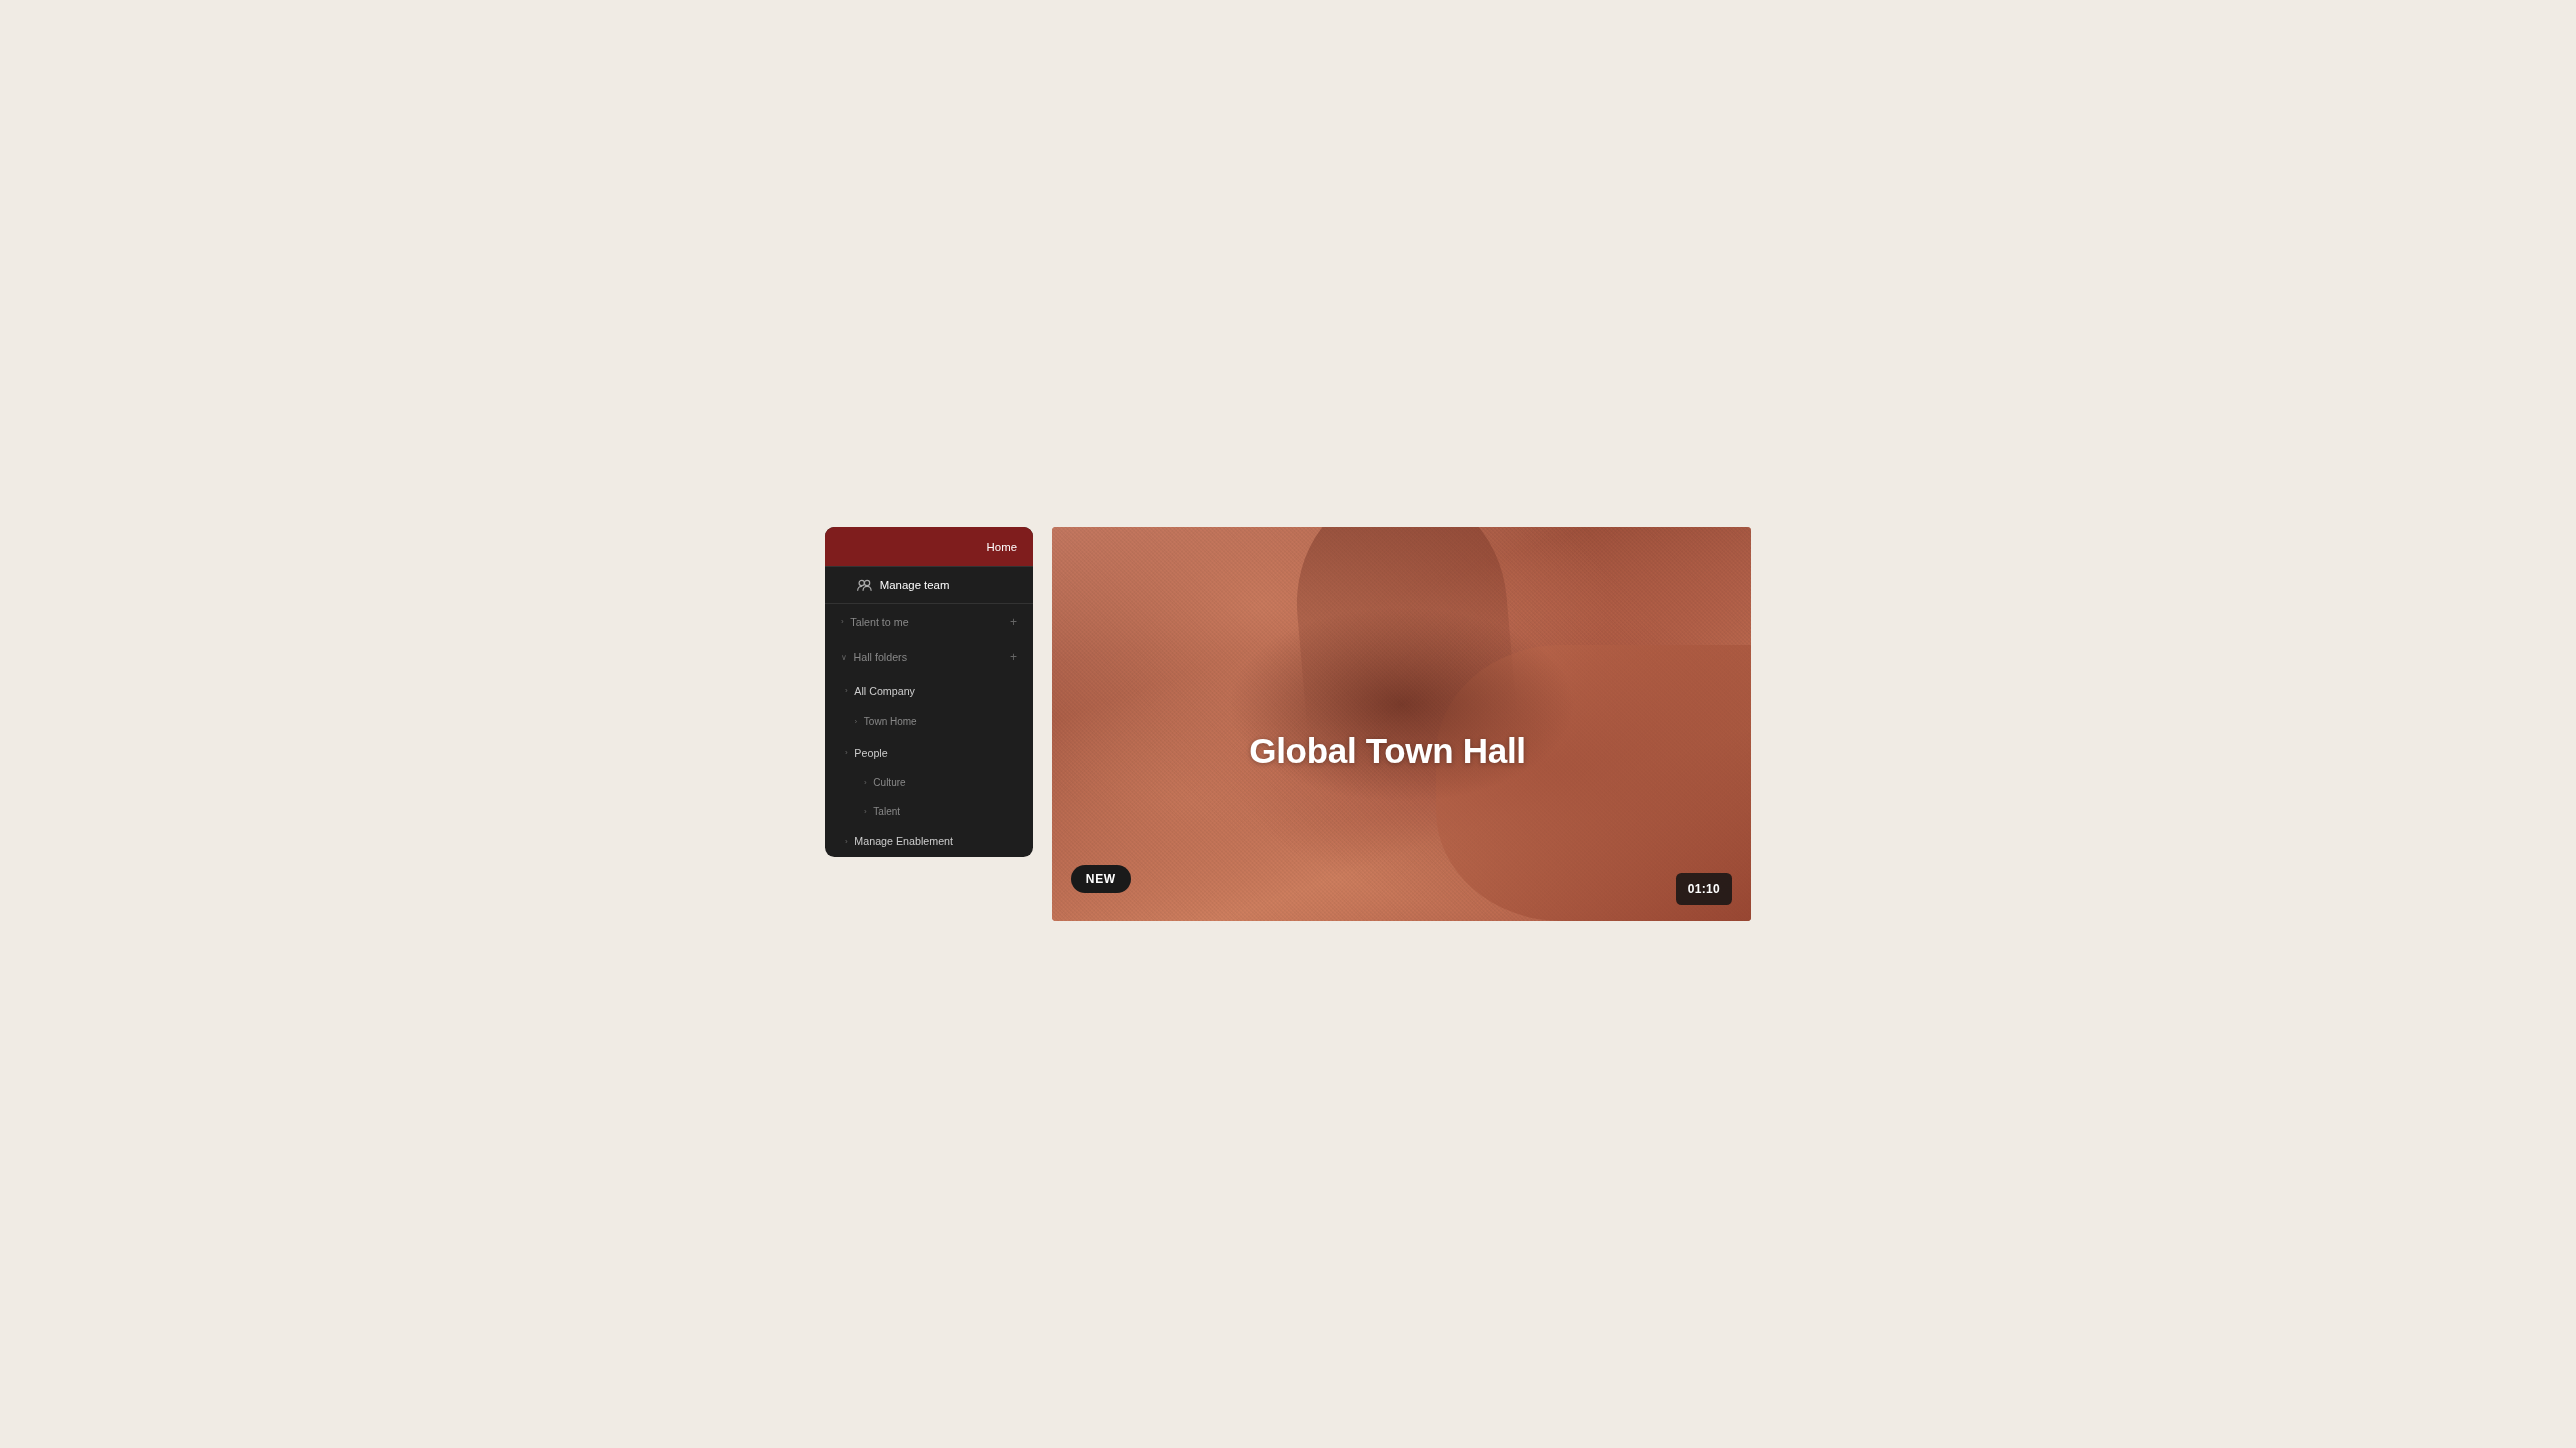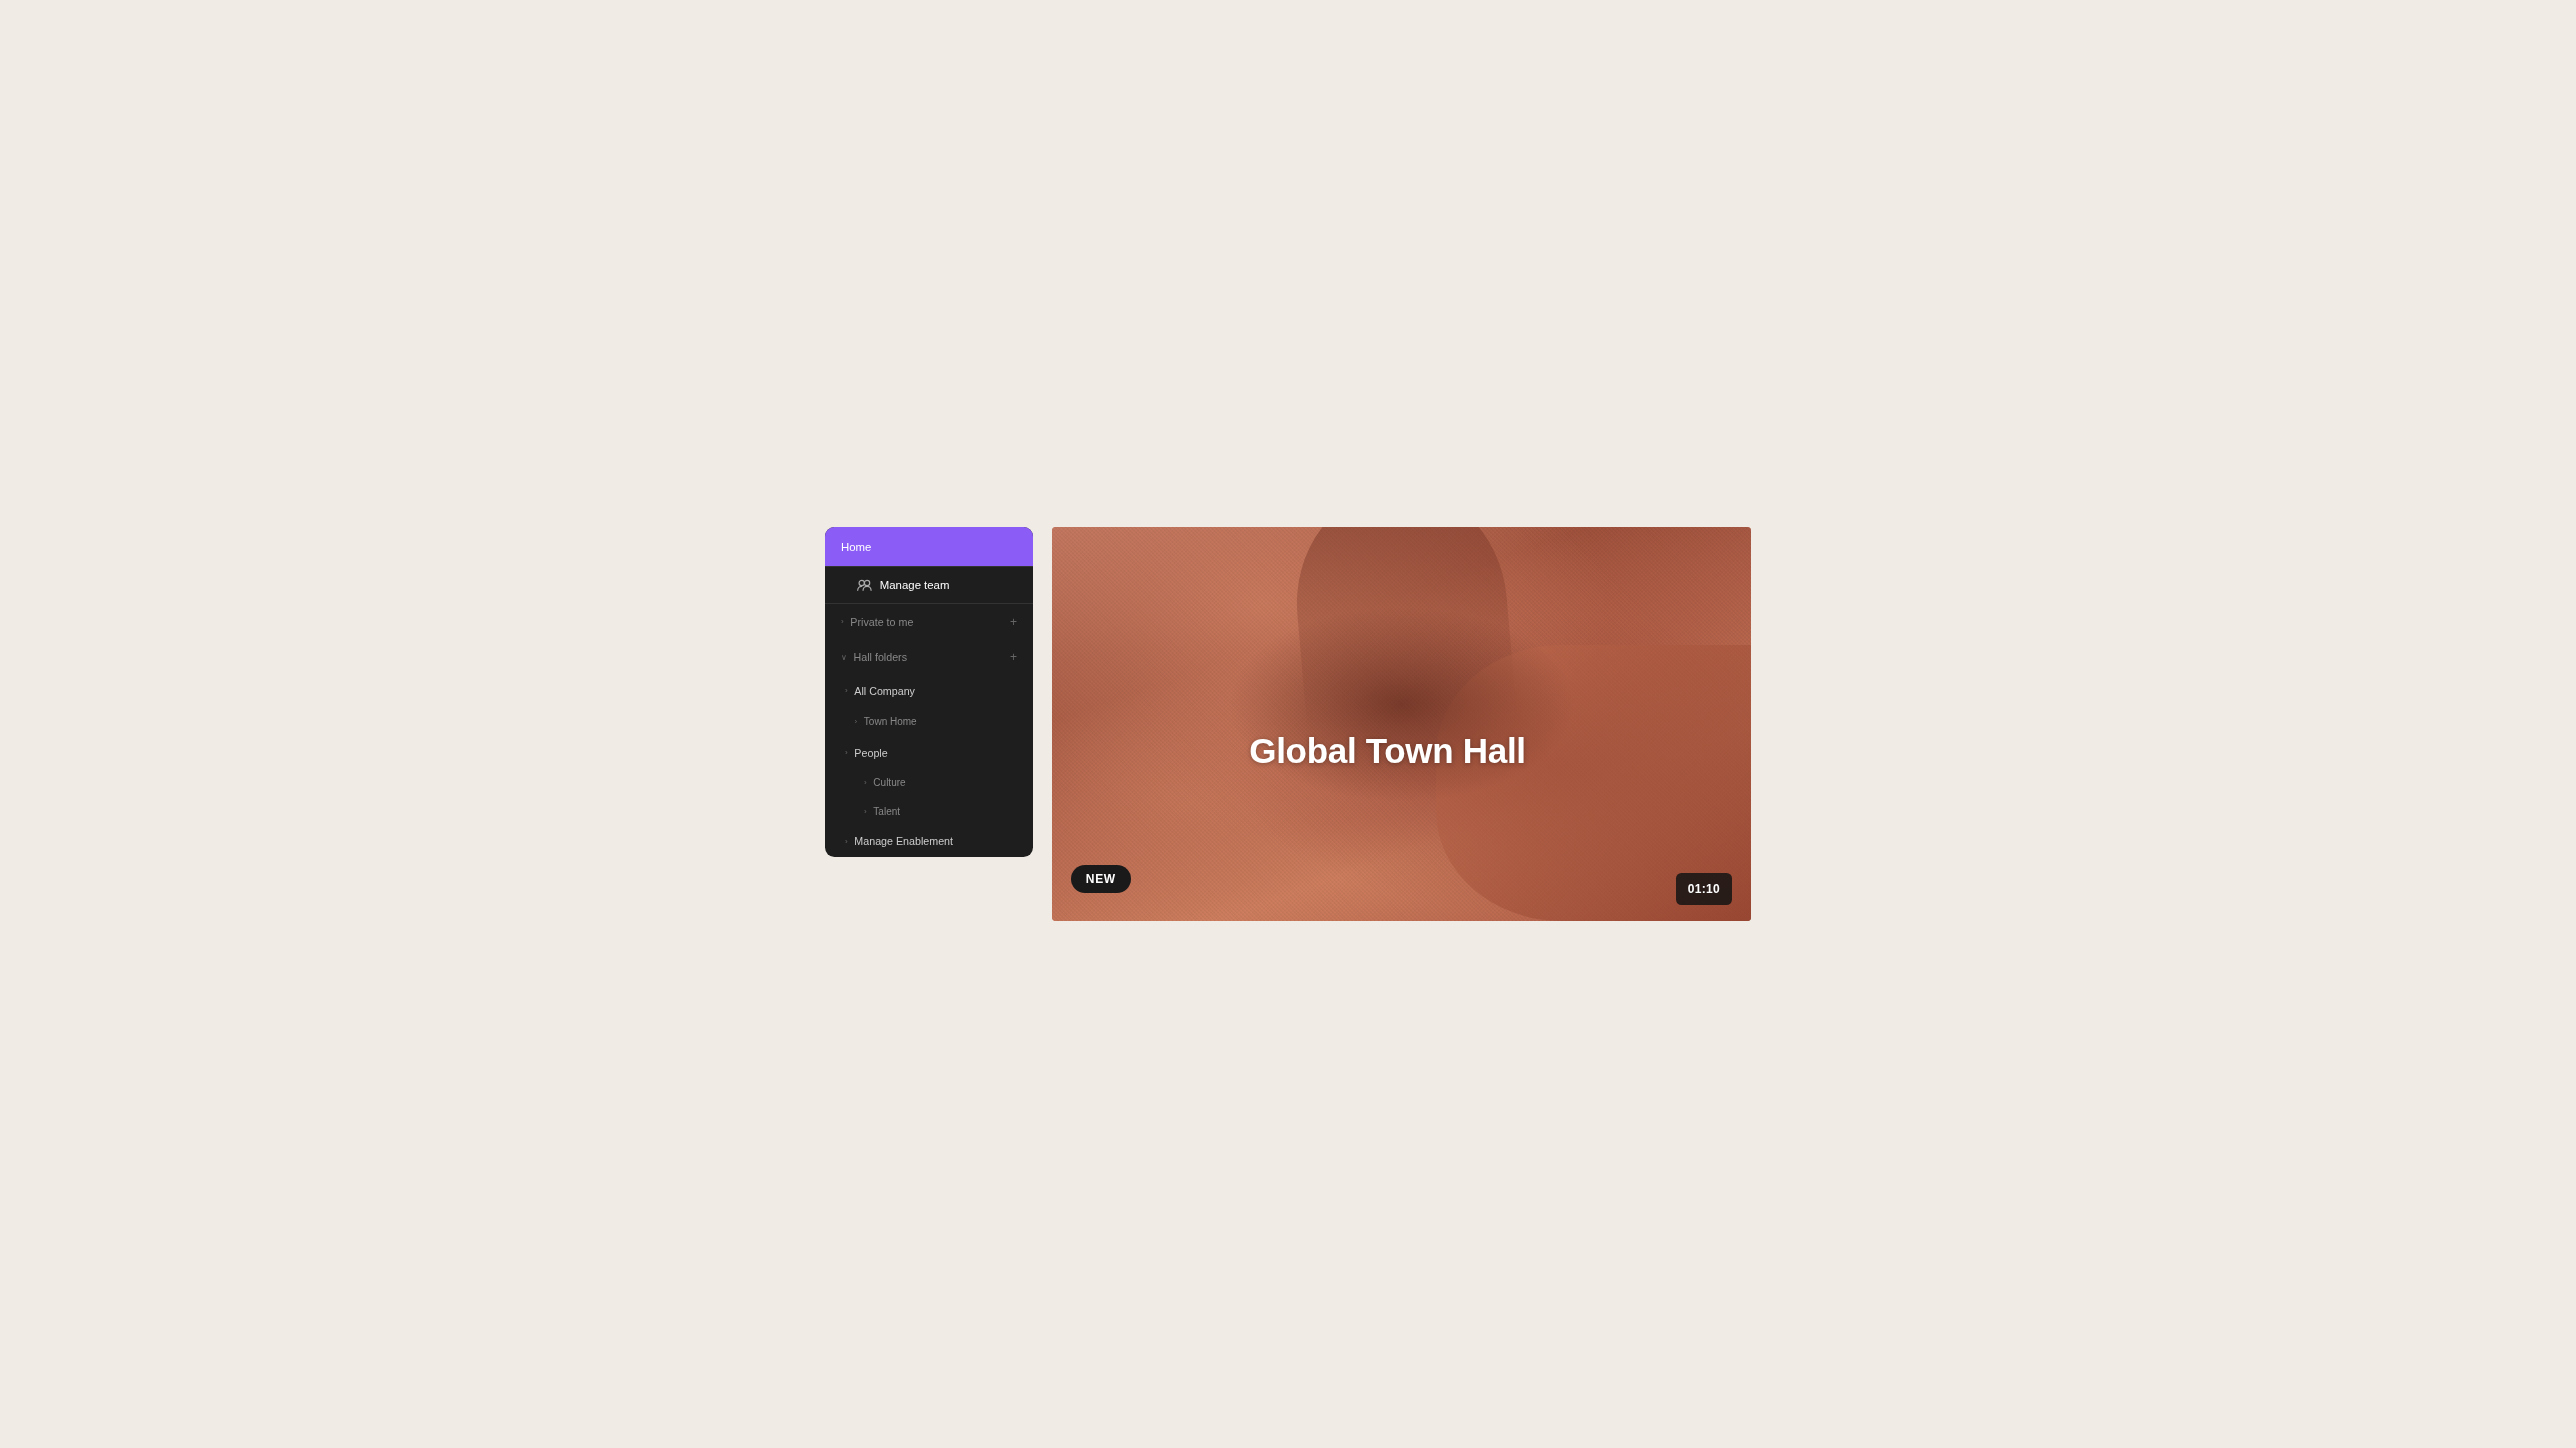--- a/index.html
+++ b/index.html
@@ -35,21 +35,22 @@
       padding: 0;
       overflow: hidden;
     }
 
     .sidebar-home {
       padding: 13.4px 16px;
       color: #ffffff;
       font-size: 11.4px;
       font-weight: 500;
       cursor: pointer;
-      background-color: #8b5cf6;
+      background-color: #7f1d1d;
+      text-align: right;
     }
 
     .sidebar-manage-team {
       display: flex;
       align-items: center;
       gap: 8px;
       padding: 12px 32px;
       color: #ffffff;
       font-size: 11.4px;
       font-weight: 500;
@@ -277,21 +278,21 @@
           <path d="M1 17c0-3.314 2.686-6 6-6" stroke="#aaa" stroke-width="1.8" stroke-linecap="round" fill="none"></path>
           <path d="M9 17c0-3.314 2.686-6 6-6s6 2.686 6 6" stroke="#aaa" stroke-width="1.8" stroke-linecap="round" fill="none"></path>
         </svg>
       </span>
       <span>Manage team</span>
     </div>
 
     <div class="sidebar-row">
       <div class="left">
         <span class="chevron">›</span>
-        <span>Private to me</span>
+        <span>Talent to me</span>
       </div>
       <span class="plus-icon">+</span>
     </div>
 
     <div class="sidebar-row">
       <div class="left">
         <span class="chevron">∨</span>
         <span>Hall folders</span>
       </div>
       <span class="plus-icon">+</span>

